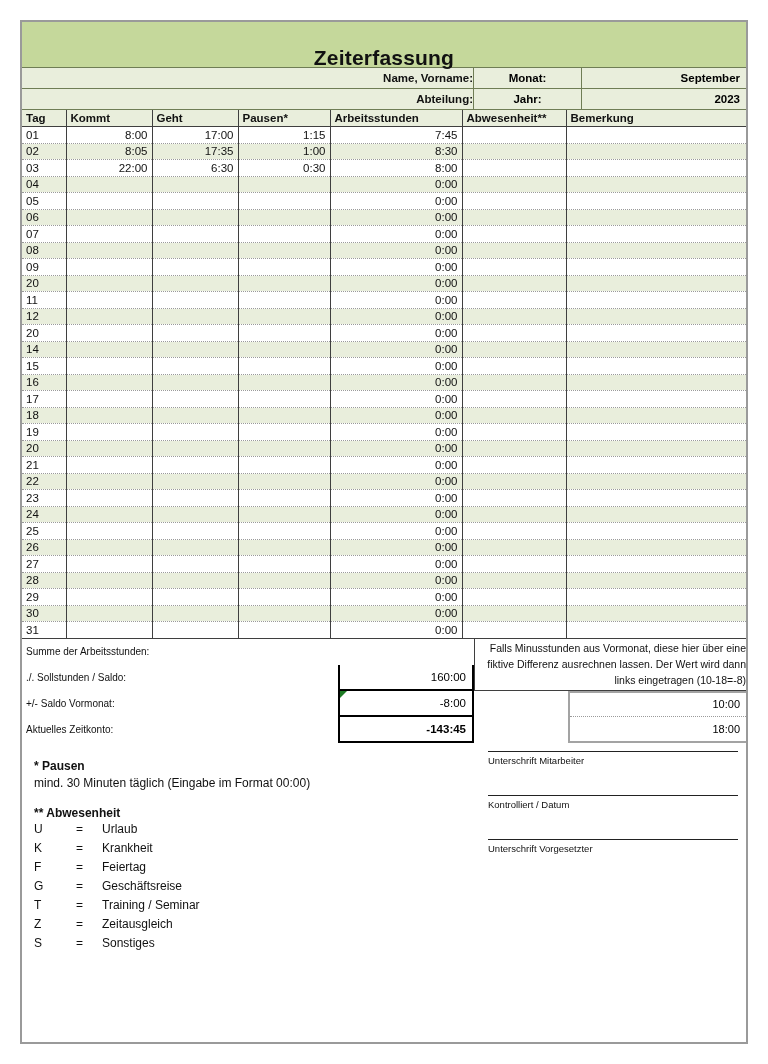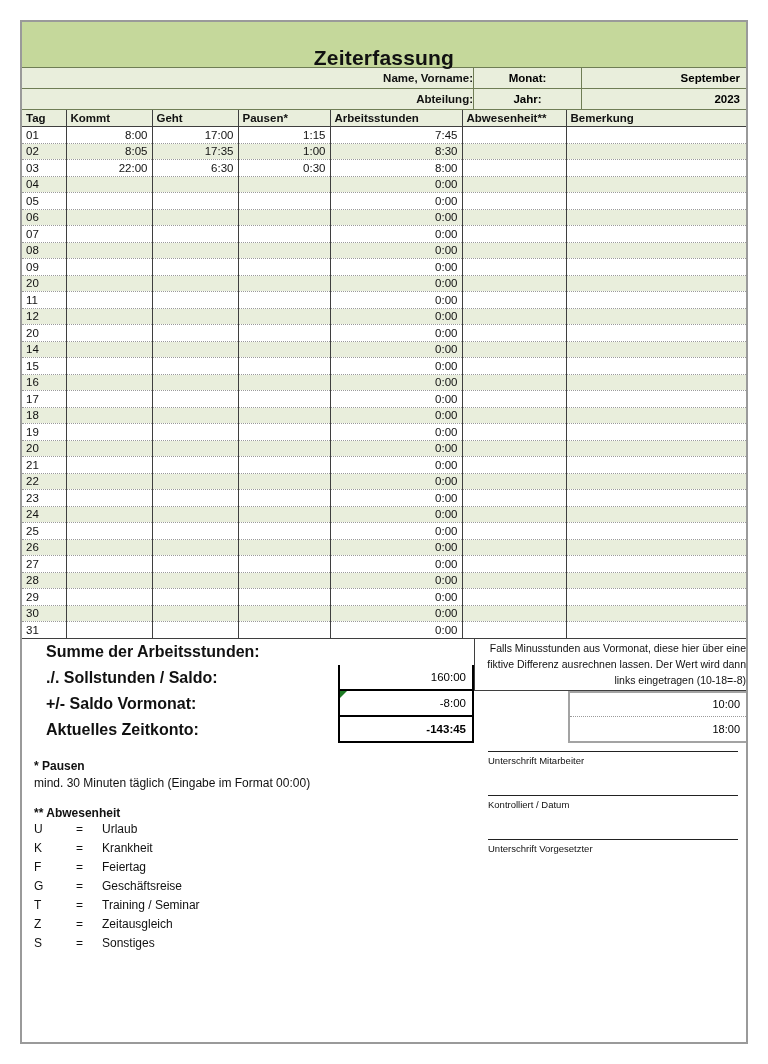--- a/index.html
+++ b/index.html
@@ -63,22 +63,22 @@
   .c-num { text-align: right; }
   .w-kommt { width: 86px; }
   .w-geht  { width: 86px; }
   .w-paus  { width: 92px; }
   .w-arb   { width: 132px; }
   .w-abw   { width: 104px; }
 
   
   .summary { position: relative; height: 104px; }
   .sum-line { display: flex; align-items: center; height: 26px; }
-  .sum-lbl { width: 316px; padding-left: 24px; font-size: 16px;
-             font-weight: bold; color: #111; }
+  .sum-lbl { width: 316px; padding-left: 4px; font-size: 10px;
+             font-weight: normal; color: #111; }
   .sum-box { width: 136px; height: 26px; position: relative;
              border: 2px solid #000; border-top: none;
              display: flex; align-items: center; justify-content: flex-end;
              padding-right: 6px; font-size: 11.5px; background:#fff; }
   .sum-box.first { border-top: 2px solid #000; }
   .sum-box.bold { font-weight: bold; }
   .cmt-tri { position: absolute; left: 0; top: 0; width: 0; height: 0;
              border-top: 7px solid #1d7a24; border-right: 7px solid transparent; }
 
   .note {

